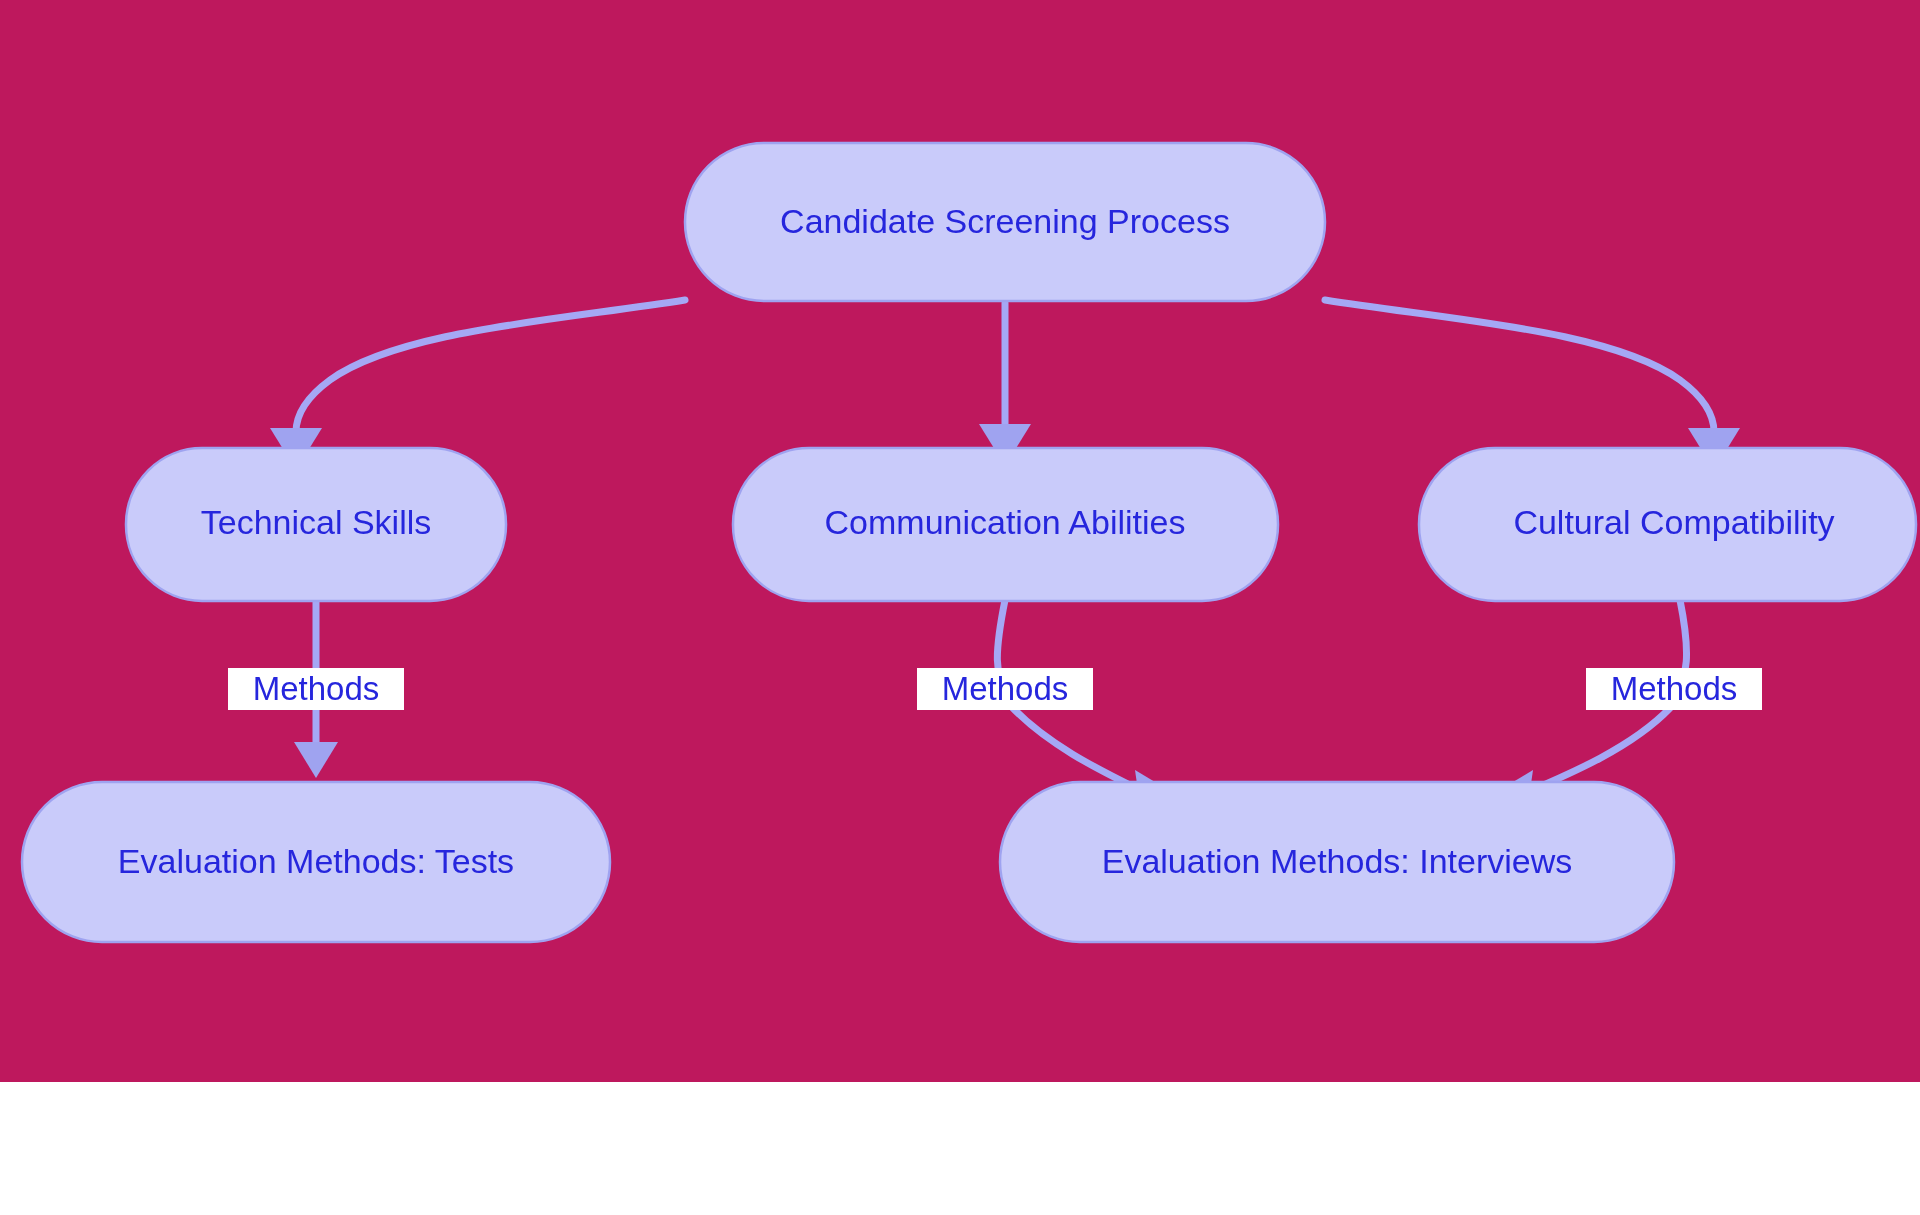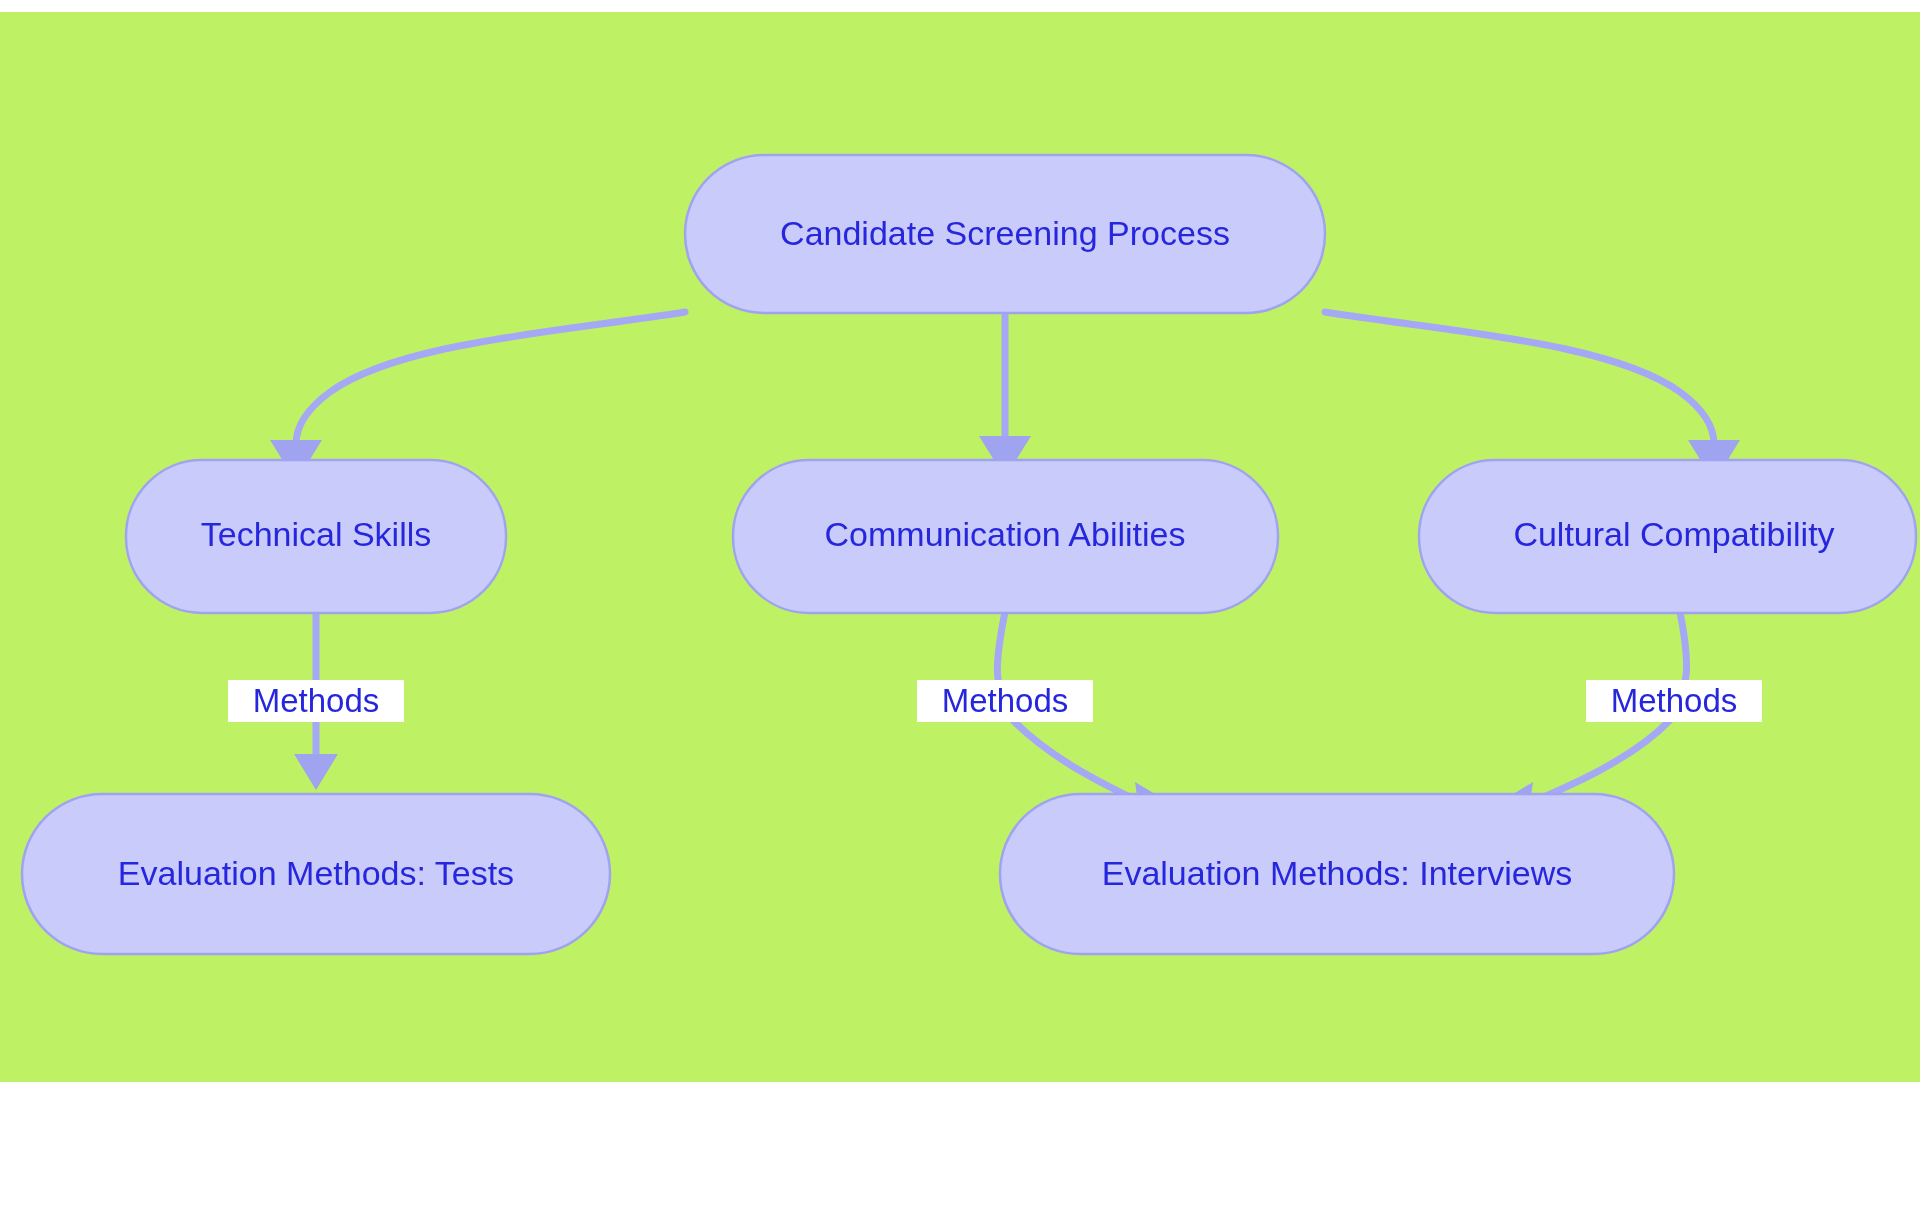--- a/index.html
+++ b/index.html
@@ -14,22 +14,21 @@
     background: #ffffff;
     overflow: hidden;
     font-family: "Liberation Sans", sans-serif;
   }
   #canvas {
     position: absolute;
     left: 0;
     top: 0;
     width: 1920px;
     height: 1082px;
-    background: #bef264;
-    margin-top: 12px;
+    background: #be185d;
   }
   #flow-svg {
     position: absolute;
     left: 0;
     top: 0;
     width: 1920px;
     height: 1082px;
     display: block;
   }
   .node-rect {

